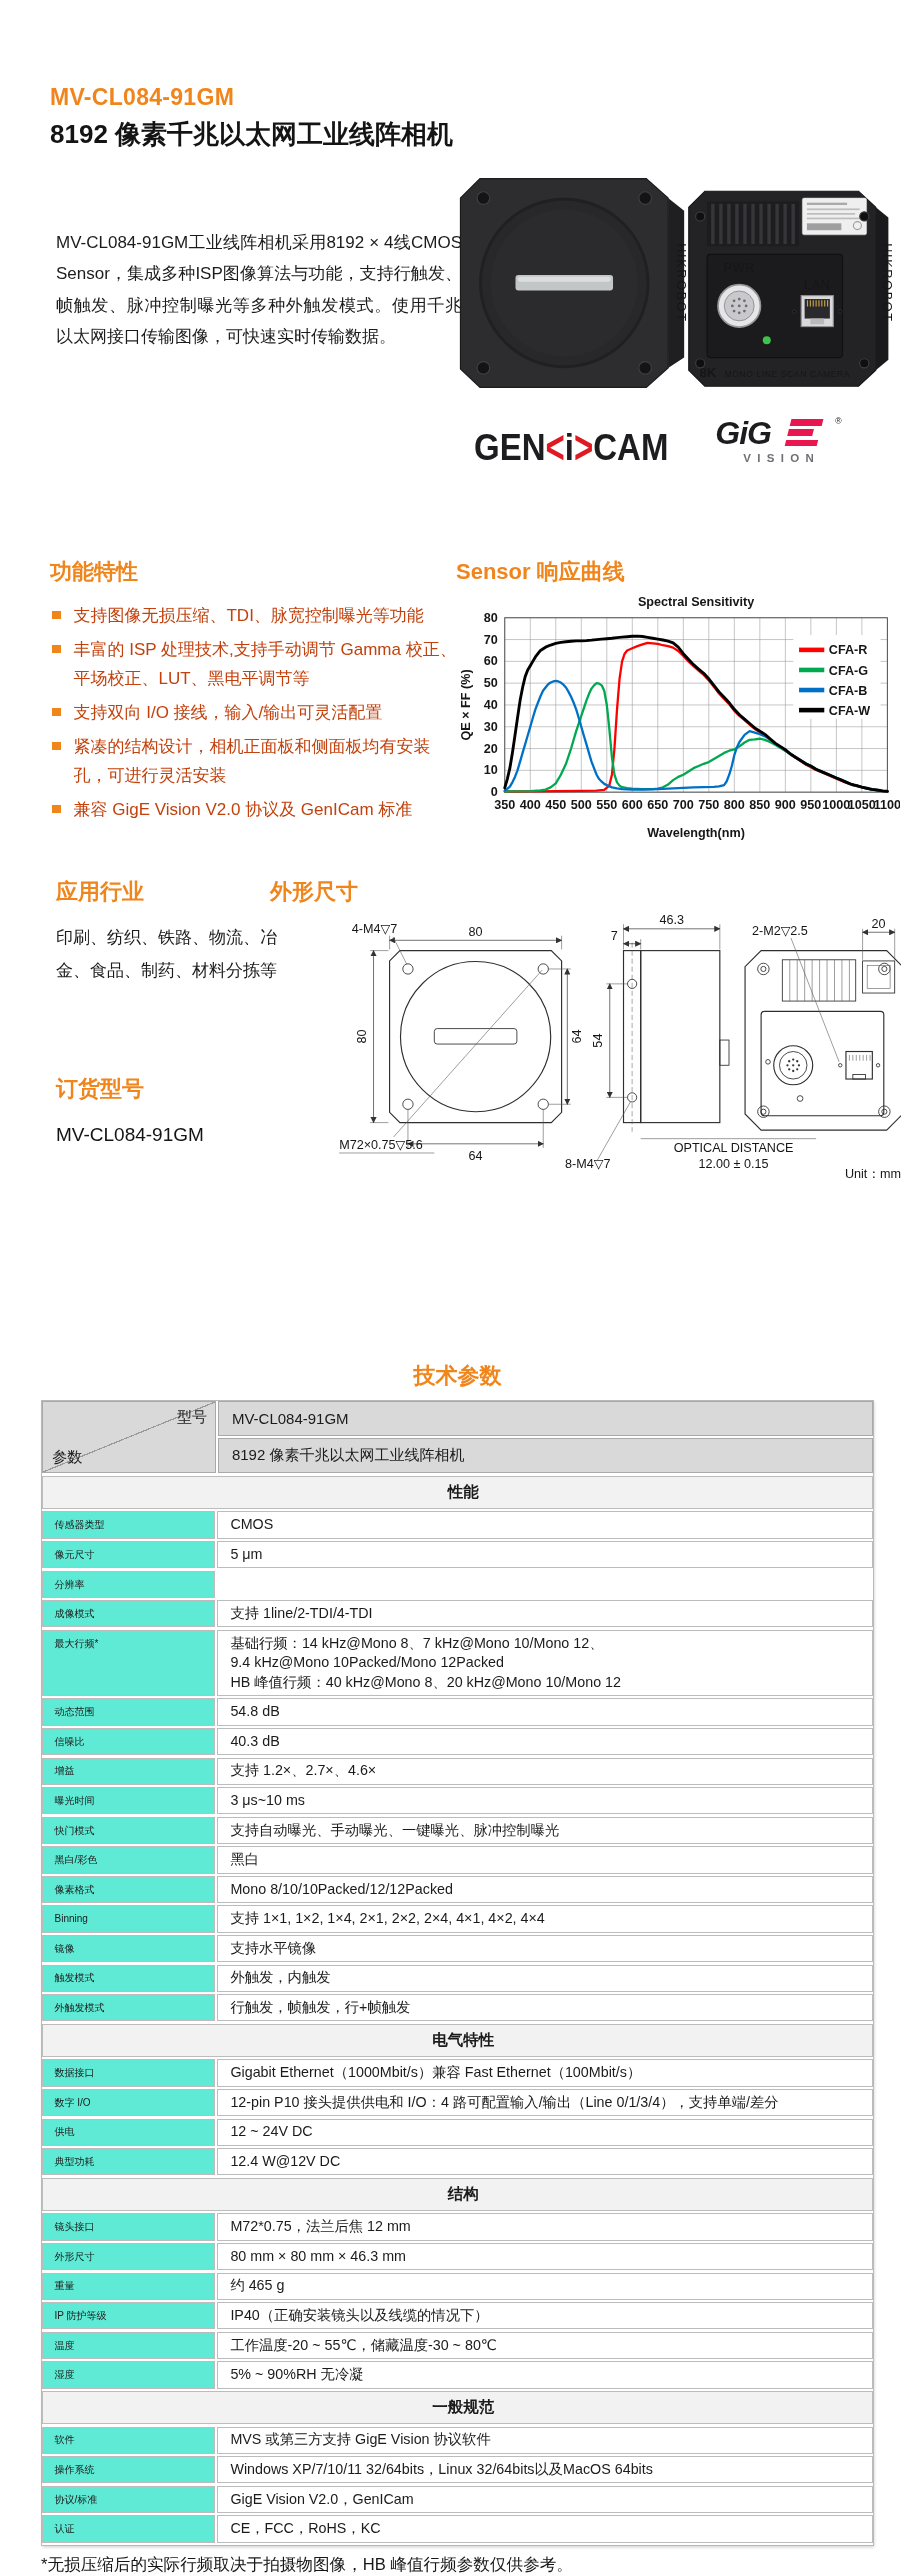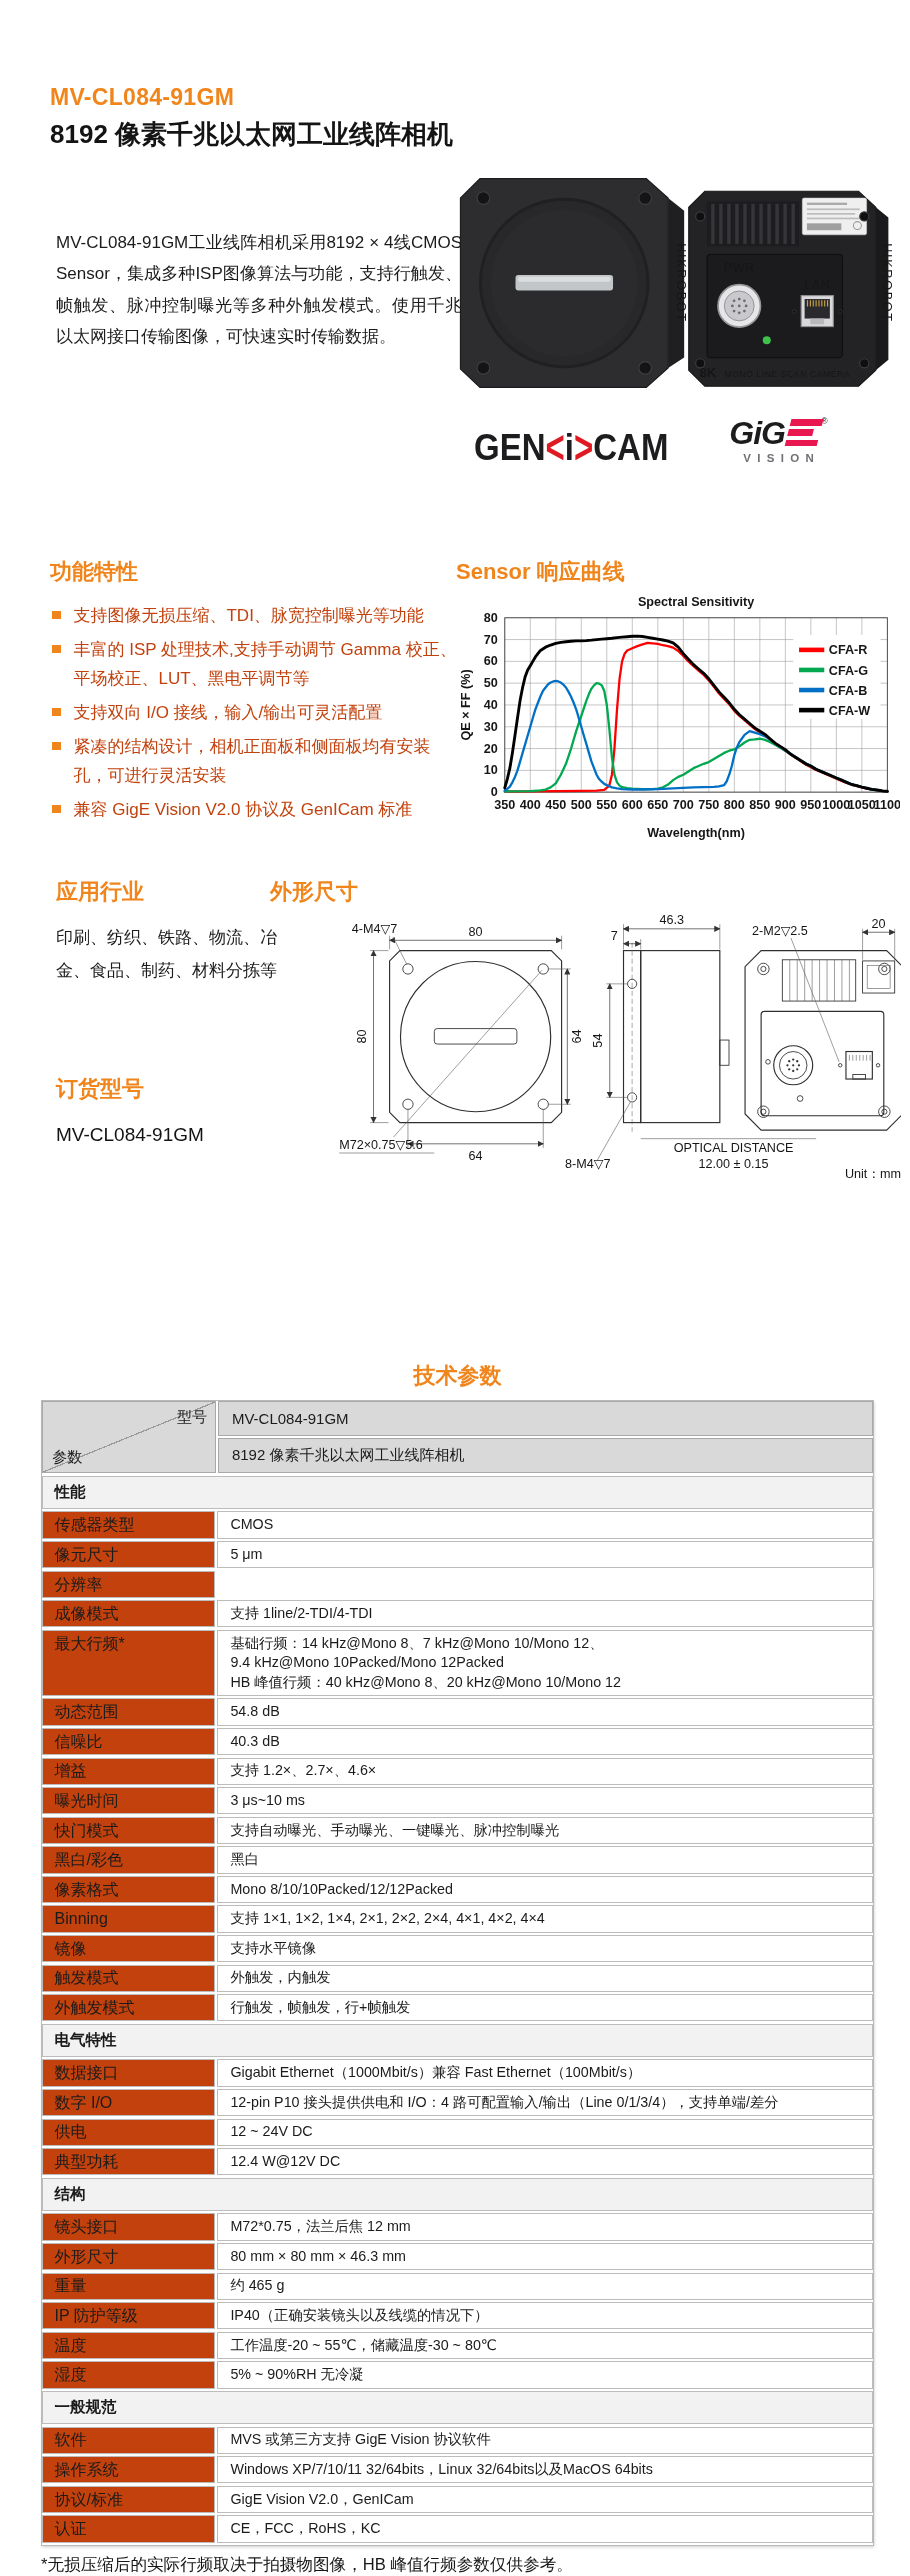--- a/index.html
+++ b/index.html
@@ -15,43 +15,43 @@
   .flist li{display:flex;margin-bottom:5.7px;}
   .flist .bullet{flex:0 0 8.6px;width:8.6px;height:8.6px;background:var(--accent);margin:8.6px 12.6px 0 2.3px;}
   .flist .ftext{font-size:17px;line-height:1.68;color:#c2410c;}
   
   .ind-text{font-size:17px;line-height:1.95;margin-top:13.8px;color:#1c1c1c;}
   .order-model{font-size:19px;margin-top:19.5px;color:#141414;}
   
   .genicam{display:flex;align-items:center;font-weight:800;font-size:33px;color:#1d1d1f;transform:scaleY(1.12);}
   .genicam .red{color:var(--genicam-red);display:inline-block;transform:scaleY(1.25);}
   .gige{width:109px;text-align:center;}
-  .gige-top{display:flex;align-items:flex-start;justify-content:center;}
+  .gige-top{display:flex;align-items:flex-start;justify-content:center;gap:14px;}
   .gig{font-style:italic;font-weight:800;font-size:32px;line-height:1;color:#1c1c1e;letter-spacing:-1.1px;}
   .e-bars{display:inline-flex;flex-direction:column;gap:3.4px;margin-left:2.9px;margin-top:1.7px;transform:skewX(-14deg);}
   .e-bars i{display:block;width:32px;height:6.9px;background:var(--gige-red);}
   .e-bars i:nth-child(2){width:25px;}
   .reg{font-size:8.6px;color:#1c1c1e;margin-left:1.7px;line-height:1;}
   .vision{letter-spacing:6.3px;font-size:11.5px;color:#6f6f74;margin-top:3.4px;font-weight:700;text-indent:6.3px;}
   
   .tech-h{font-size:22px;font-weight:800;color:var(--accent);text-align:center;margin-bottom:9.2px;}
   .spec{border:1.1px solid #b9b9b9;box-shadow:1.1px 2.3px 2.9px rgba(0,0,0,.18);background:#fff;}
   .t-head{display:flex;margin-bottom:2.3px;}
   .t-corner{position:relative;width:172px;height:70px;background:#d9d9d9;border:0.6px solid #a9a9a9;
      background-image:linear-gradient(to bottom right, rgba(0,0,0,0) calc(50% - 0.6px), #9a9a9a calc(50% - 0.6px), #9a9a9a calc(50% + 0.6px), rgba(0,0,0,0) calc(50% + 0.6px));}
   .t-corner .c-top{position:absolute;top:5.7px;right:8px;font-size:15px;}
   .t-corner .c-bot{position:absolute;bottom:5.7px;left:9.2px;font-size:15px;}
   .t-head-right{flex:1;display:flex;flex-direction:column;margin-left:2.3px;gap:2.3px;}
   .t-head-cell{background:#d9d9d9;border:0.6px solid #a9a9a9;height:33px;display:flex;align-items:center;
      padding-left:12.6px;font-size:15px;}
   .t-section{background:#f2f2f2;border:0.6px solid #bcbcbc;padding:5.2px 0 5.2px 11.5px;font-weight:800;
-     font-size:15.5px;margin-bottom:2.3px;}
+     font-size:15.5px;margin-bottom:2.3px;text-align:center;}
   .t-row{display:flex;margin-bottom:2.3px;}
-  .t-label{flex:0 0 159px;background:#c2410c;border:0.6px solid #bcbcbc;padding:2.9px 0 2.9px 11.5px;
-     font-size:16px;line-height:19.5px;}
+  .t-label{flex:0 0 159px;background:#5eead4;border:0.6px solid #bcbcbc;padding:2.9px 0 2.9px 11.5px;
+     font-size:10px;line-height:19.5px;}
   .t-value{flex:1;background:#fff;border:0.6px solid #bcbcbc;margin-left:2.3px;padding:2.9px 0 2.9px 12.6px;
      font-size:14.3px;line-height:19.5px;}
   .footnote{font-size:16.6px;margin-top:8px;color:#161616;}
   
   svg{font-family:"Liberation Sans","DejaVu Sans",sans-serif;}
   svg text{fill:#161616;font-size:22px;}
   .shape{fill:none;stroke:#2e2e2e;stroke-width:2;}
   .shape2{fill:none;stroke:#2e2e2e;stroke-width:1.5;}
   .thin{stroke:#555;stroke-width:1;fill:none;}
   .dim{stroke:#333;stroke-width:1.2;fill:none;}

